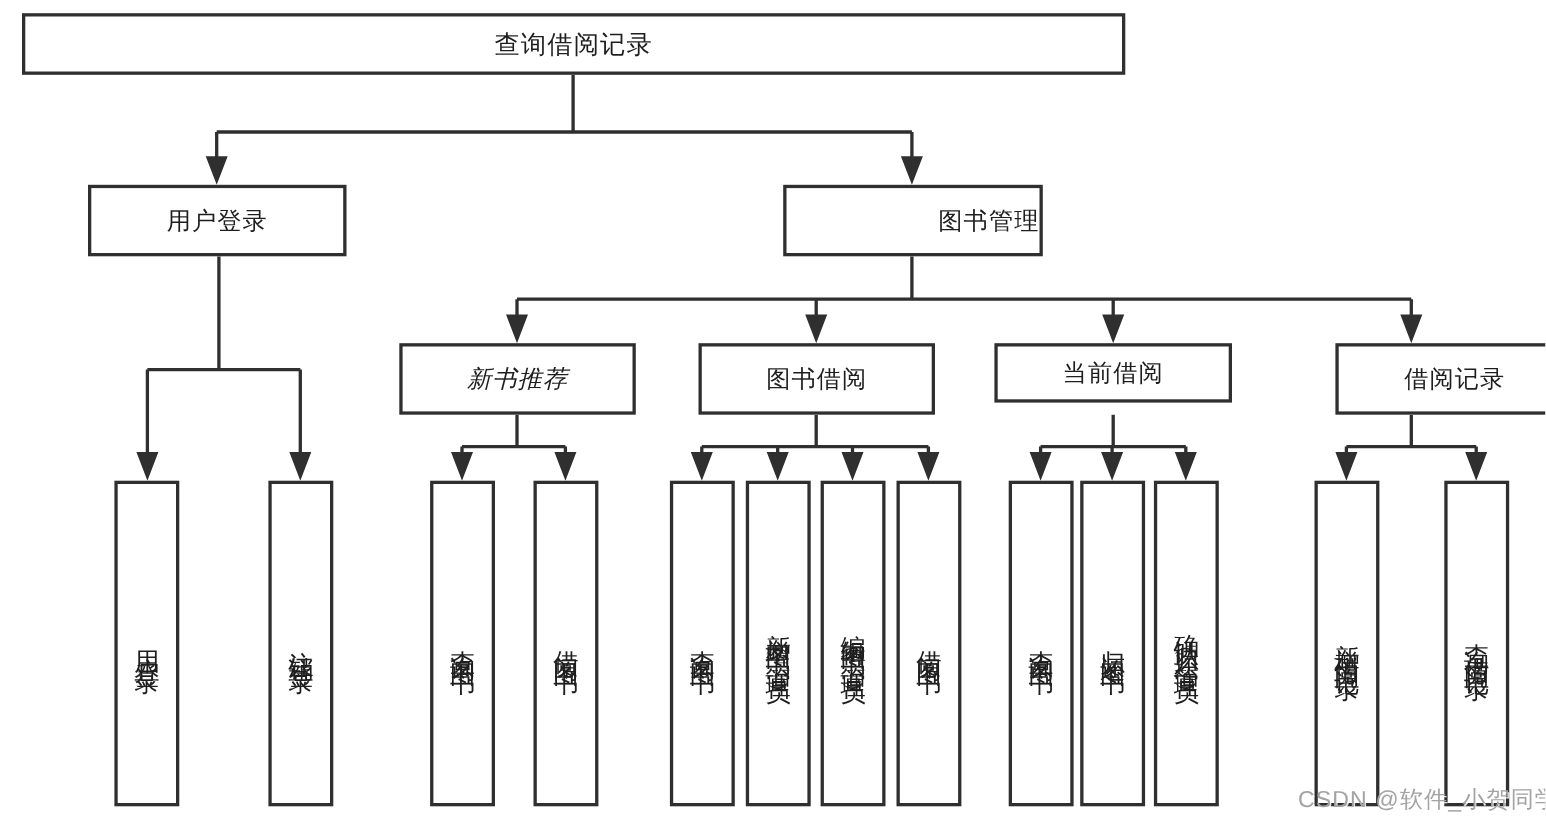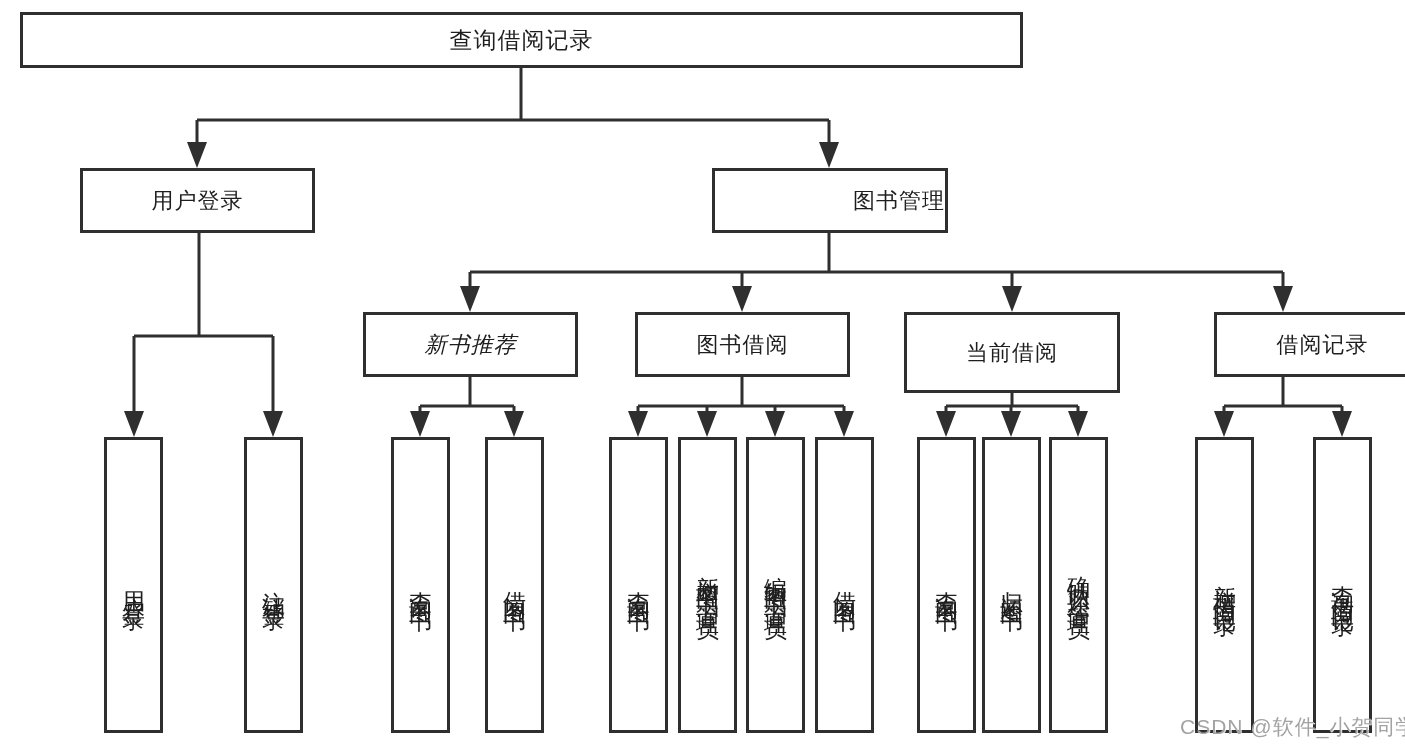--- a/index.html
+++ b/index.html
@@ -65,21 +65,21 @@
   <div class="node hnode" style="left:712px;top:168px;width:236px;height:65px;justify-content:flex-end;">
     <span class="label">图书管理</span>
   </div>
 
   <div class="node hnode" style="left:363px;top:312px;width:215px;height:65px;font-style:italic;">
     <span class="label">新书推荐</span>
   </div>
   <div class="node hnode" style="left:635px;top:312px;width:215px;height:65px;">
     <span class="label">图书借阅</span>
   </div>
-  <div class="node hnode" style="left:904px;top:312px;width:216px;height:81px;">
+  <div class="node hnode" style="left:904px;top:312px;width:216px;height:54px;">
     <span class="label">当前借阅</span>
   </div>
   <div class="node hnode" style="left:1214px;top:312px;width:217px;height:65px;">
     <span class="label">借阅记录</span>
   </div>
 
   <div class="node leaf" style="left:104px;top:437px;width:59px;height:296px;">
     <span class="label">用户登录</span>
   </div>
   <div class="node leaf" style="left:244px;top:437px;width:59px;height:296px;">

